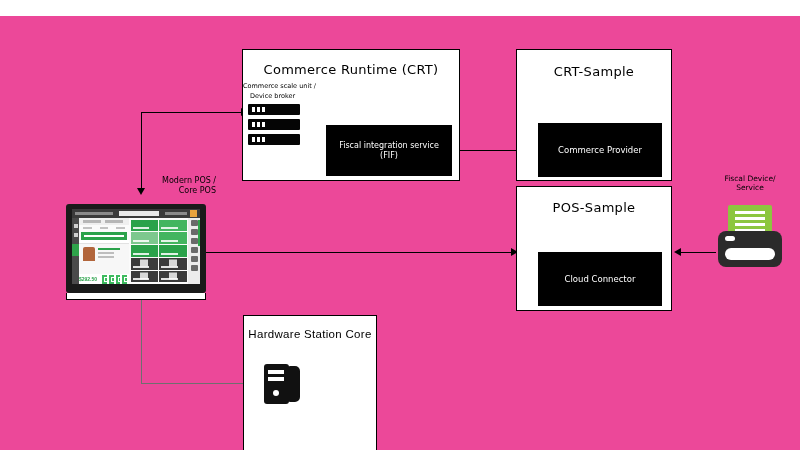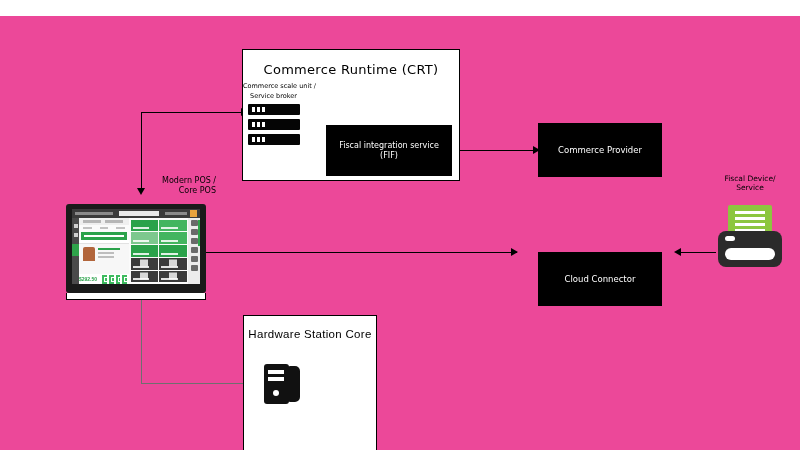--- a/index.html
+++ b/index.html
@@ -311,21 +311,21 @@
   <div class="arrow grey right" style="left:256px; top:363px;"></div>
 
   <div class="box" style="left:242px; top:33px; width:218px; height:132px;">
     <div class="box-title" style="top:12px; font-size:13px;">Commerce Runtime  (CRT)</div>
   </div>
 
   <div class="lbl" style="left:243px; top:67px; width:108px; font-size:6.5px; text-align:left;">
     <span>Commerce scale  unit /</span>
   </div>
   <div class="lbl" style="left:250px; top:77px; width:108px; font-size:6.5px; text-align:left;">
-    <span>Service broker</span>
+    <span>Device broker</span>
   </div>
 
   <div class="rack" style="left:248px; top:88px;">
     <div class="unit">
         <i></i>
         <i></i>
         <i></i>
       </div>
     <div class="unit">
         <i></i>
@@ -337,24 +337,30 @@
         <i></i>
         <i></i>
       </div>
   </div>
 
   <div class="blk" style="left:326px; top:109px; width:126px; height:51px; font-size:8px;">
     <span style="white-space:pre-line;">Fiscal integration service
 (FIF)</span>
   </div>
 
+  <div class="box" style="left:516px; top:33px; width:156px; height:132px;">
+    <div class="box-title" style="top:14px; font-size:13px;">CRT-Sample</div>
+  </div>
   <div class="blk" style="left:538px; top:107px; width:124px; height:54px; font-size:8.5px;">
     <span>Commerce Provider</span>
   </div>
 
+  <div class="box" style="left:516px; top:170px; width:156px; height:125px;">
+    <div class="box-title" style="top:13px; font-size:13px;">POS-Sample</div>
+  </div>
   <div class="blk" style="left:538px; top:236px; width:124px; height:54px; font-size:8.5px;">
     <span>Cloud Connector</span>
   </div>
 
   <div class="box" style="left:243px; top:299px; width:134px; height:158px;padding-left:24px;">
     <div class="box-title" style="top:12px; font-size:11.5px; font-family:'Liberation Sans', sans-serif;">Hardware Station Core</div>
   </div>
   <div class="tower" style="left:264px; top:348px;">
     <div class="side"></div>
     <div class="face">

